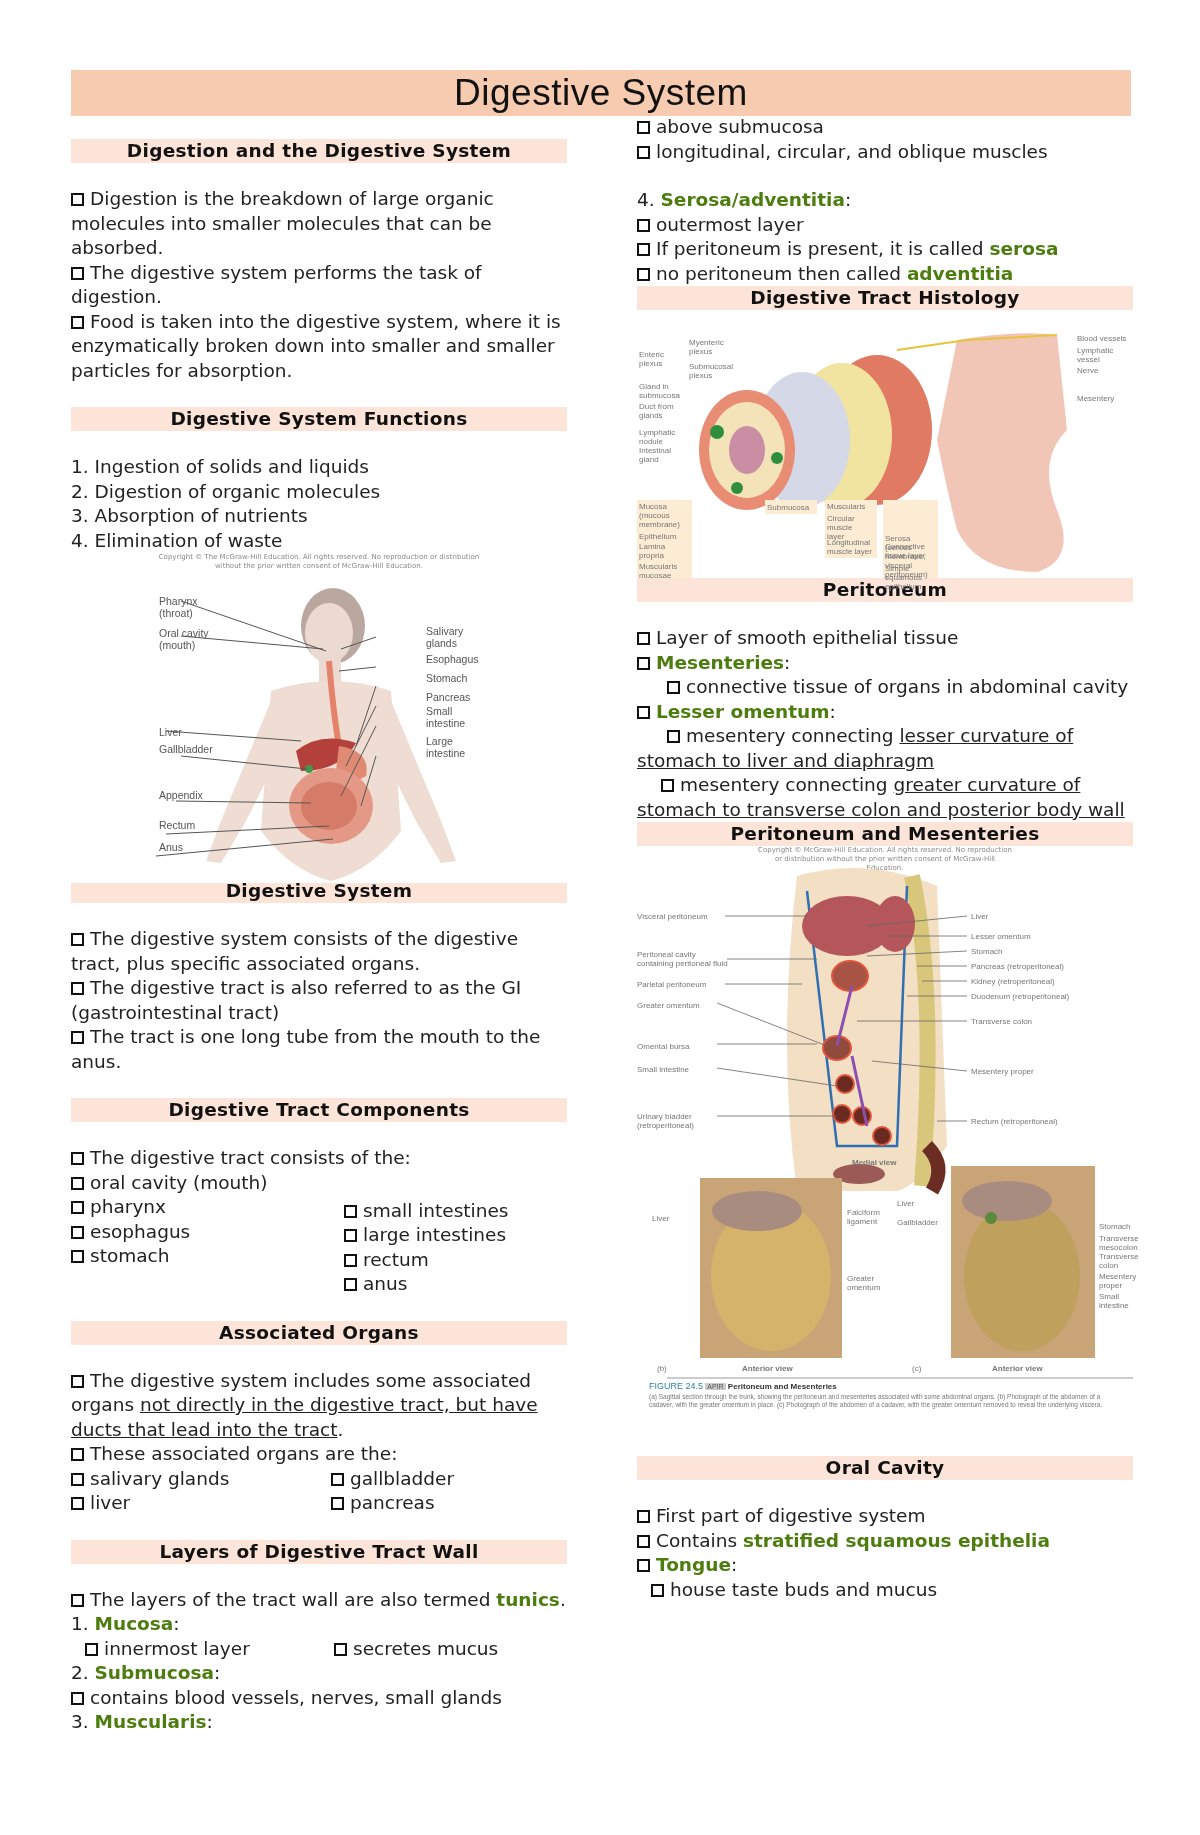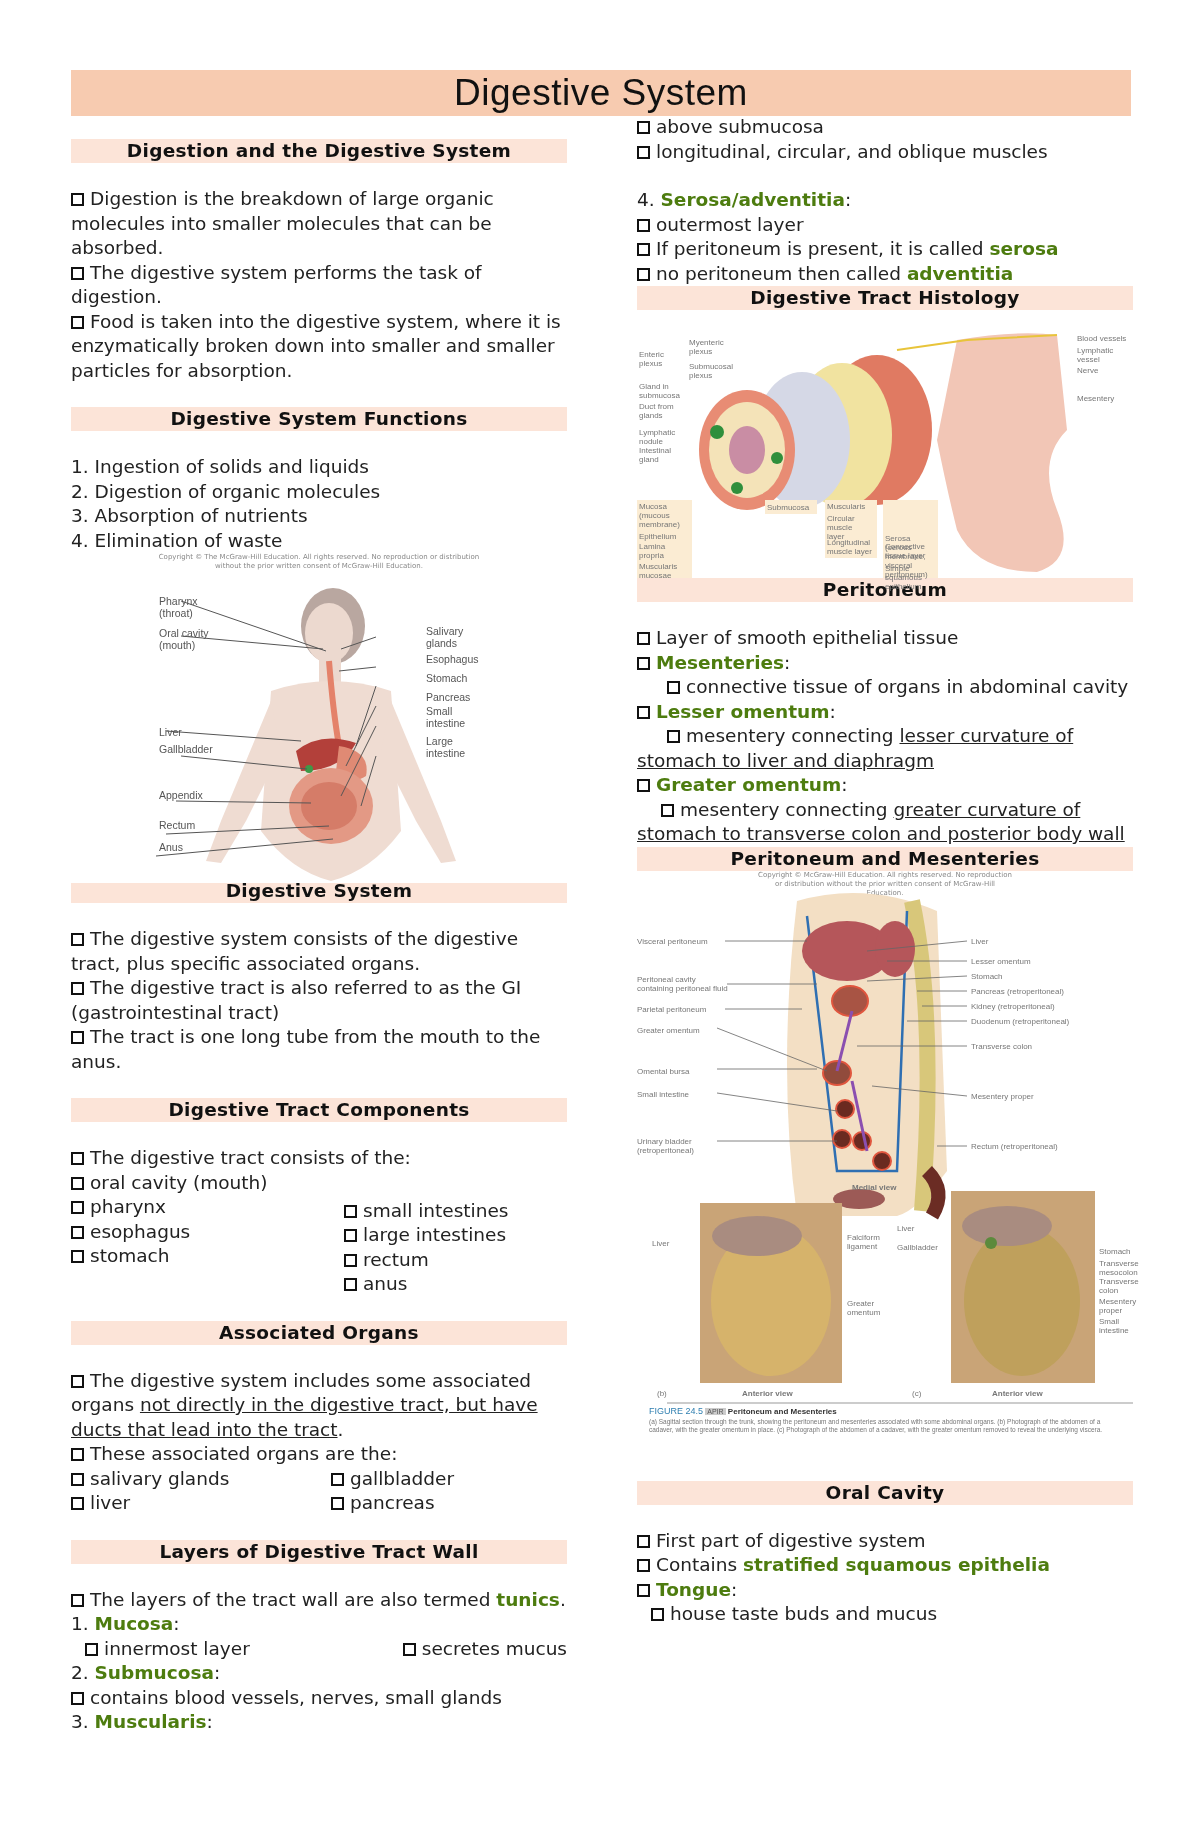--- a/index.html
+++ b/index.html
@@ -137,21 +137,21 @@
     </div>
   </div>
   <div class="gap"></div>
 
   <div class="sec-head">Layers of Digestive Tract Wall</div>
   <div class="gap"></div>
   <div class="p"><span class="box"></span><span>The layers of the tract wall are also termed </span><span class="b">tunics</span><span>.</span></div>
   <div class="p"><span>1. </span><span class="b">Mucosa</span><span>:</span></div>
   <div class="two">
     <div class="p indent1"><span class="box"></span><span>innermost layer</span></div>
-    <div class="p" style="padding-left:16px;text-align:right;"><span class="box"></span><span>secretes mucus</span></div>
+    <div class="p" style="padding-left:16px;"><span class="box"></span><span>secretes mucus</span></div>
   </div>
   <div class="p"><span>2. </span><span class="b">Submucosa</span><span>:</span></div>
   <div class="p"><span class="box"></span><span>contains blood vessels, nerves, small glands</span></div>
   <div class="p"><span>3. </span><span class="b">Muscularis</span><span>:</span></div>
 </div>
 
 <div class="col col-right" style="top:115px;">
   <div class="p"><span class="box"></span><span>above submucosa</span></div>
   <div class="p"><span class="box"></span><span>longitudinal, circular, and oblique muscles</span></div>
   <div class="gap"></div>
@@ -206,21 +206,20 @@
     <div class="lbl sm" style="left:248px;top:254px;width:50px;">Simple squamous epithelium</div>
   </div>
 
   <div class="sec-head">Peritoneum</div>
   <div class="gap"></div>
   <div class="p"><span class="box"></span><span>Layer of smooth epithelial tissue</span></div>
   <div class="p"><span class="box"></span><span class="b">Mesenteries</span><span>:</span></div>
   <div class="p"><span style="display:inline-block;width:30px;"></span><span class="box"></span><span>connective tissue of organs in abdominal cavity</span></div>
   <div class="p"><span class="box"></span><span class="b">Lesser omentum</span><span>:</span></div>
   <div class="p"><span style="display:inline-block;width:30px;"></span><span class="box"></span><span>mesentery connecting </span><span class="u">lesser curvature of stomach to liver and diaphragm</span></div>
-  <div class="p"><span class="box"></span><span class="b">Greater omentum</span><span>:</span></div>
   <div class="p"><span style="display:inline-block;width:24px;"></span><span class="box"></span><span>mesentery connecting </span><span class="u">greater curvature of stomach to transverse colon and posterior body wall</span></div>
 
   <div class="sec-head">Peritoneum and Mesenteries</div>
 
   <div class="figure" style="height:610px;">
     <div class="fig-caption-small" style="padding:0 120px;">Copyright © McGraw-Hill Education. All rights reserved. No reproduction or distribution without the prior written consent of McGraw-Hill Education.</div>
     <svg width="496" height="600" viewBox="0 0 496 600" style="position:absolute;left:0;top:0;">
       <path d="M160 30 Q230 10 300 40 L310 300 Q280 340 260 345 L160 345 Q140 200 160 30 Z" fill="#f3dfc4"></path>
       <path d="M275 30 Q300 150 285 340" stroke="#d8c77a" stroke-width="16" fill="none"></path>
       <path d="M170 45 L200 300 L260 300 L270 40" stroke="#2f6fb2" stroke-width="2.5" fill="none"></path>

